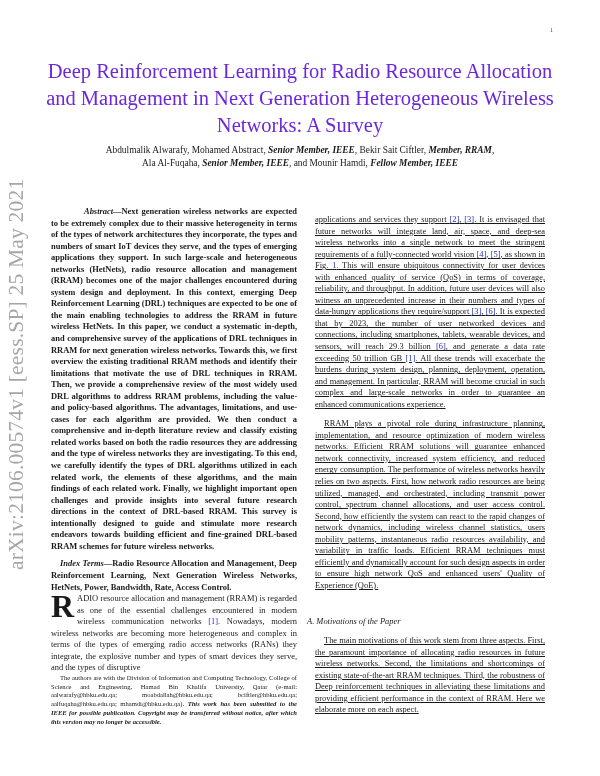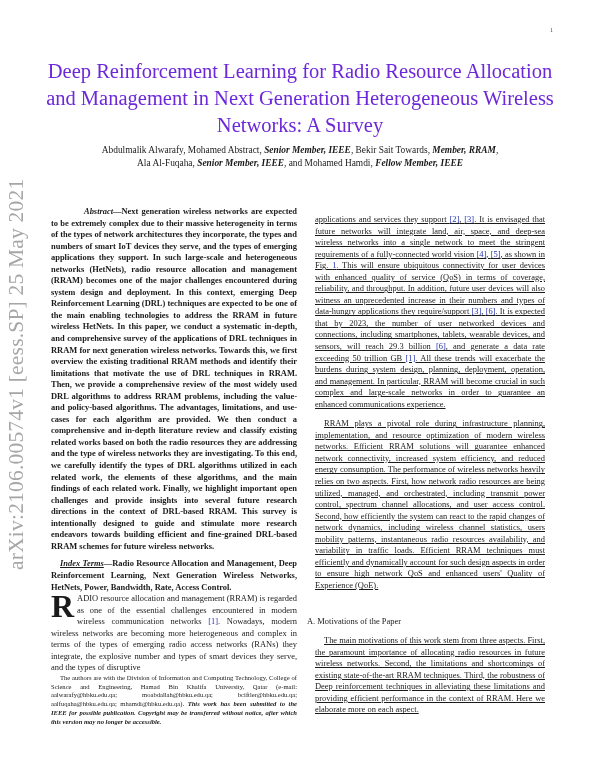--- a/index.html
+++ b/index.html
@@ -21,52 +21,52 @@
     position: absolute; top: 144px; left: 40px; width: 520px; text-align: center;
     font-size: 9.4px; line-height: 13px;
   }
   .authors i { font-style: italic; font-weight: bold; }
   .col { position: absolute; font-size: 8.45px; line-height: 11.55px; text-align: justify; }
   .col-left { left: 51px; top: 206px; width: 246px; }
   .col-right { left: 307px; top: 206px; width: 246px; }
   .abstract { font-weight: bold; text-indent: 9px; margin: 0; hyphens: auto; }
   .abstract .lead { font-style: italic; margin-left: 24px; }
   .index-terms { font-weight: bold; text-indent: 9px; margin: 6px 0 0 0; }
-  .index-terms .lead { font-style: italic; text-decoration: underline; }
+  .index-terms .lead { font-style: italic; }
   .section-head {
     text-align: center; margin: 20px 0 6px 0; font-size: 8.6px; letter-spacing: 0.2px;
   }
   .section-head .sc { font-variant: small-caps; }
   .intro-par { margin: 0; }
   .dropcap {
     float: left; font-size: 32px; line-height: 24px; font-weight: bold; margin: 1px 3px 0 0;
   }
   .footnote {
     position: absolute; left: 51px; top: 674px; width: 246px;
     font-size: 6.6px; line-height: 8.7px; text-align: justify; text-indent: 9px;
   }
   .footnote .bi { font-weight: bold; font-style: italic; }
   .rp { margin: 8px; text-indent: 9px; text-decoration: underline; }
   .rp.first { text-indent: 0; }
   .rp + .rp { margin-top: 0; }
-  .sub-head { margin: 24px 0 6px 0; }
+  .sub-head { font-style: italic; margin: 24px 0 6px 0; }
   .cite { color: #1f2fb0; }
 </style>
 </head>
 <body>
 
 <div class="page-num">1</div>
 
 <div class="arxiv-stamp">arXiv:2106.00574v1  [eess.SP]  25 May 2021</div>
 
 <h1 class="title" style="margin:0;font-weight:normal;">Deep Reinforcement Learning for Radio Resource Allocation and Management in Next Generation Heterogeneous Wireless Networks: A Survey</h1>
 
 <div class="authors">
-  <span>Abdulmalik Alwarafy, Mohamed Abstract, </span><i>Senior Member, IEEE</i><span>, Bekir Sait Towards, </span><i>Member, RRAM</i><span>,</span><br>
-  <span>Ala Al-Fuqaha, </span><i>Senior Member, IEEE</i><span>, and Mohamed Hamdi, </span><i>Fellow Member, IEEE</i>
+  <span>Abdulmalik Alwarafy, Mohamed Abstract, </span><i>Senior Member, IEEE</i><span>, Bekir Sait Ciftler, </span><i>Member, RRAM</i><span>,</span><br>
+  <span>Ala Al-Fuqaha, </span><i>Senior Member, IEEE</i><span>, and Mounir Hamdi, </span><i>Fellow Member, IEEE</i>
 </div>
 
 <div class="col col-left">
   <p class="abstract"><span class="lead">Abstract</span><span>—</span><span>Next generation wireless networks are expected to be extremely complex due to their massive heterogeneity in terms of the types of network architectures they incorporate, the types and numbers of smart IoT devices they serve, and the types of emerging applications they support. In such large-scale and heterogeneous networks (HetNets), radio resource allocation and management (RRAM) becomes one of the major challenges encountered during system design and deployment. In this context, emerging Deep Reinforcement Learning (DRL) techniques are expected to be one of the main enabling technologies to address the RRAM in future wireless HetNets. In this paper, we conduct a systematic in-depth, and comprehensive survey of the applications of DRL techniques in RRAM for next generation wireless networks. Towards this, we first overview the existing traditional RRAM methods and identify their limitations that motivate the use of DRL techniques in RRAM. Then, we provide a comprehensive review of the most widely used DRL algorithms to address RRAM problems, including the value- and policy-based algorithms. The advantages, limitations, and use-cases for each algorithm are provided. We then conduct a comprehensive and in-depth literature review and classify existing related works based on both the radio resources they are addressing and the type of wireless networks they are investigating. To this end, we carefully identify the types of DRL algorithms utilized in each related work, the elements of these algorithms, and the main findings of each related work. Finally, we highlight important open challenges and provide insights into several future research directions in the context of DRL-based RRAM. This survey is intentionally designed to guide and stimulate more research endeavors towards building efficient and fine-grained DRL-based RRAM schemes for future wireless networks.</span></p>
   <p class="index-terms"><span class="lead">Index Terms</span><span>—</span><span>Radio Resource Allocation and Management, Deep Reinforcement Learning, Next Generation Wireless Networks, HetNets, Power, Bandwidth, Rate, Access Control.</span></p>
 
 
   <p class="intro-par"><span class="dropcap">R</span><span>ADIO resource allocation and management (RRAM) is regarded as one of the essential challenges encountered in modern wireless communication networks </span><a class="cite">[1]</a><span>. Nowadays, modern wireless networks are becoming more heterogeneous and complex in terms of the types of emerging radio access networks (RANs) they integrate, the explosive number and types of smart devices they serve, and the types of disruptive</span></p>
 </div>
 

